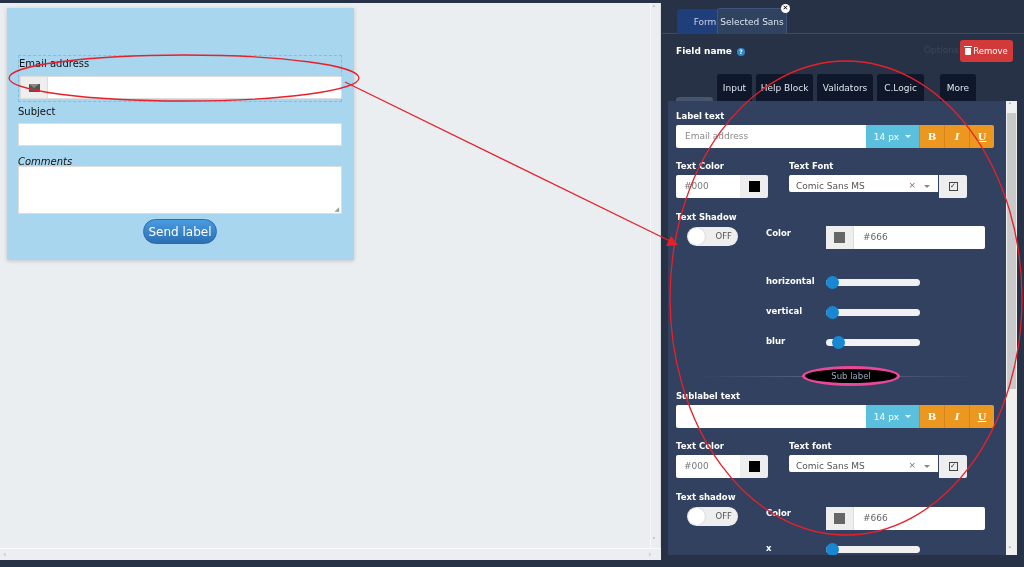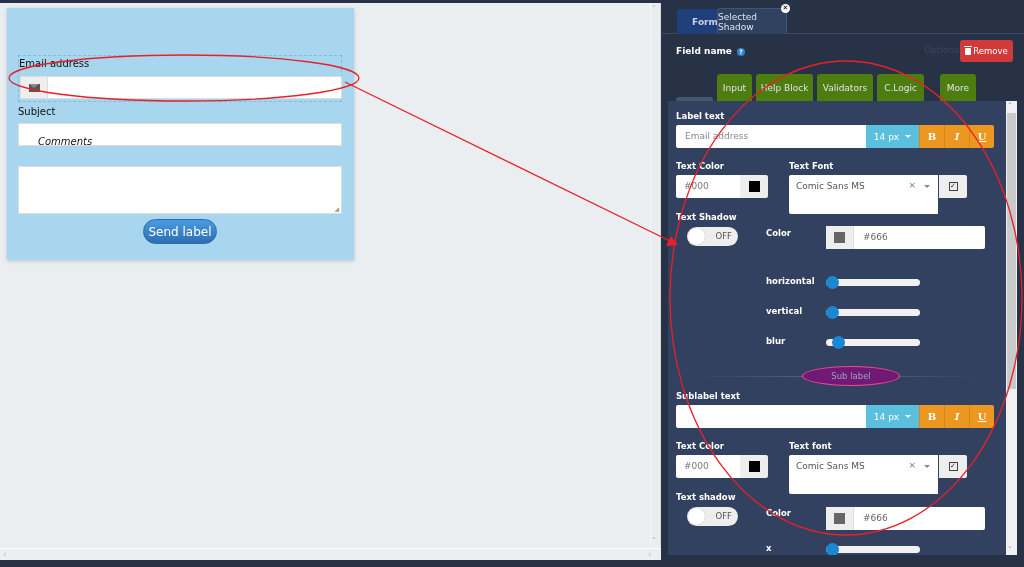--- a/index.html
+++ b/index.html
@@ -22,68 +22,68 @@
     .envelope { width: 11px; height: 8px; background: #555; position: relative; }
     .envelope::after { content:""; position:absolute; left:0; top:0; width:0; height:0; border-left:5.5px solid transparent; border-right:5.5px solid transparent; border-top:4px solid #888; }
     .txt-input { position: absolute; left: 11px; width: 324px; background: #fff; border: 1px solid #ddd; }
     .resize-grip { position: absolute; right: 2px; bottom: 1px; font-size: 6px; color:#999; }
     .send-btn { position: absolute; left: 136px; top: 211px; width: 74px; height: 25px; border-radius: 13px; background: linear-gradient(#4a9be0, #2d6fb3); color: #fff; font-size: 12px; display:flex; align-items:center; justify-content:center; border: 1px solid #2e6aa8; }
 
     
     .panel { position: absolute; left: 662px; top: 0; width: 362px; height: 567px; background: #283247; }
     .panel-tabs { position: absolute; left: 0; top: 0; width: 100%; height: 34px; border-bottom: 1px solid #3d4a62; }
     .ptab { position: absolute; top: 8px; height: 26px; font-size: 9px; display:flex; align-items:center; justify-content:center; border-radius: 3px 3px 0 0; }
-    .ptab.form { left: 15px; width: 56px; background: #1f3f7a; color: #c8d2e6; top: 9px; height: 25px; font-weight: bold; }
+    .ptab.form { left: 15px; width: 56px; background: #1f3f7a; color: #c8d2e6; top: 9px; height: 25px; }
     .ptab.sel { left: 55px; width: 70px; background: #2f4260; color: #dde4f0; border: 1px solid #3f5478; border-bottom: none; }
     .ptab-close { position: absolute; left: 119px; top: 4px; width: 9px; height: 9px; border-radius: 50%; background: #fff; color:#000; font-size: 7px; line-height: 9px; text-align:center; font-weight: bold; }
 
     .fieldname-lbl { position: absolute; left: 14px; top: 46px; font-size: 9px; font-weight: bold; color: #fff; }
     .help-icon { display:inline-block; width: 8px; height: 8px; border-radius:50%; background:#2e86c9; color:#fff; font-size:6px; line-height:8px; text-align:center; vertical-align: middle; margin-left: 2px; }
     .fieldname-input { position: absolute; left: 78px; top: 40px; width: 104px; height: 23px; background: #fff; border-radius: 3px; font-size: 9px; color: #555; padding: 6px 9px; }
     .options-lbl { position: absolute; left: 262px; top: 45px; font-size: 9px; color: #3a465c; }
     .remove-btn { position: absolute; left: 298px; top: 40px; width: 53px; height: 22px; background: #d23a3a; border-radius: 3px; color:#fff; font-size: 8.5px; display:flex; align-items:center; justify-content:center; gap: 2px; }
     .trash-icon { display:inline-block; width:6px; height:7px; background:#fff; border-radius:1px; position:relative; }
     .trash-icon::before { content:""; position:absolute; left:-1px; top:-2px; width:8px; height:1px; background:#fff; }
 
     .subtabs { position: absolute; left: 14px; top: 74px; height: 27px; }
-    .stab { position: absolute; top: 0; height: 27px; font-size: 9px; color: #dfe5ef; background: #4d7c0f; border-radius: 3px 3px 0 0; display:flex; align-items:center; justify-content:center; }
+    .stab { position: absolute; top: 0; height: 27px; font-size: 9px; color: #dfe5ef; background: #0f172a; border-radius: 3px 3px 0 0; display:flex; align-items:center; justify-content:center; }
     .stab.active { background: #48566d; color:#fff; }
 
     .content { position: absolute; left: 6px; top: 101px; width: 340px; height: 454px; background: #334160; overflow: hidden; }
     .vscroll { position: absolute; left: 344px; top: 101px; width: 11px; height: 454px; background: #f0f0f0; }
     .vscroll .thumb { position:absolute; left:1px; top:12px; width:9px; height:276px; background:#c9c9c9; }
     .vscroll .arr { position:absolute; left:2px; font-size:7px; color:#666; }
 
     .sec-lbl { position: absolute; font-size: 8.5px; font-weight: bold; color: #fff; }
     .sm-lbl { position: absolute; font-size: 8.5px; font-weight: bold; color: #fff; }
     .text-input { position: absolute; background:#fff; border-radius: 2px 0 0 2px; font-size: 9px; color: #888; padding: 6px 9px; height: 23px; }
     .size-btn { position: absolute; width: 53px; height: 23px; background: #5bc0de; color: #fff; font-size: 9px; display:flex; align-items:center; justify-content:center; gap: 6px; }
     .caret { width:0; height:0; border-left:3px solid transparent; border-right:3px solid transparent; border-top:3px solid #fff; display:inline-block; }
     .fmt-btn { position: absolute; width: 25px; height: 23px; background: #ec971f; color: #fff; font-family: "DejaVu Serif", serif; font-size: 10px; font-weight: bold; display:flex; align-items:center; justify-content:center; border-left: 1px solid #d5851a; }
     .fmt-btn.i { font-style: italic; }
     .fmt-btn.u { text-decoration: underline; border-radius: 0 2px 2px 0; }
     .color-input { position: absolute; width: 64px; height: 23px; background: #fff; border-radius: 2px 0 0 2px; font-size: 9px; color: #777; padding: 6px 8px; }
     .swatch-btn { position: absolute; width: 28px; height: 23px; background: #eee; border-radius: 0 2px 2px 0; display:flex; align-items:center; justify-content:center; }
     .swatch-btn .sw { width: 11px; height: 11px; background: #000; }
-    .font-select { position: absolute; width: 149px; height: 39px; background:#fff; border-radius: 2px 0 0 2px; font-size: 9px; color: #555; padding: 6px 7px; }
+    .font-select { position: absolute; width: 149px; height: 17px; background:#fff; border-radius: 2px 0 0 2px; font-size: 9px; color: #555; padding: 6px 7px; }
     .font-select .x { position:absolute; right: 22px; top: 5px; font-size: 9px; color:#777; }
     .font-select .dd { position:absolute; right: 8px; top: 10px; width:0; height:0; border-left:3px solid transparent; border-right:3px solid transparent; border-top:3px solid #888; }
     .check-btn { position: absolute; width: 28px; height: 23px; background:#eee; border-radius:0 2px 2px 0; display:flex; align-items:center; justify-content:center; }
     .check-box { width: 9px; height: 9px; border: 1px solid #444; font-size: 7px; line-height:7px; text-align:center; color:#333; }
     .toggle { position: absolute; width: 51px; height: 19px; background:#eee; border-radius: 10px; }
     .toggle .knob { position:absolute; left:1px; top:1px; width:17px; height:17px; border-radius:50%; background:#fff; box-shadow: 0 0 2px rgba(0,0,0,0.2); }
     .toggle .t { position:absolute; right: 6px; top: 4px; font-size: 8.5px; color:#555; }
     .shadow-color { position: absolute; width: 159px; height: 23px; background:#fff; border-radius: 2px; }
     .shadow-color .addon { position:absolute; left:0; top:0; width:28px; height:23px; background:#eee; border-right:1px solid #ddd; display:flex; align-items:center; justify-content:center; }
     .shadow-color .addon .sw { width:11px; height:11px; background:#666; }
     .shadow-color .val { position:absolute; left:37px; top:6px; font-size:9px; color:#666; }
     .slider { position: absolute; width: 94px; height: 7px; background: #f1f1f1; border-radius: 4px; }
     .slider .handle { position: absolute; top: -3px; width: 13px; height: 13px; border-radius: 50%; background: #1a87d2; }
     .divider { position: absolute; left: 30px; top: 275px; width: 280px; height: 1px; background: linear-gradient(to right, transparent, #5b6a85, transparent); }
-    .sublabel-pill { position: absolute; left: 134px; top: 265px; width: 98px; height: 20px; border-radius: 50%; background: #701a75; border: 1px solid #ec4899; font-size: 8.5px; color: #99a5bb; display:flex; align-items:center; justify-content:center; }
+    .sublabel-pill { position: absolute; left: 134px; top: 265px; width: 98px; height: 20px; border-radius: 50%; background: #000000; border: 3px solid #ec4899; font-size: 8.5px; color: #99a5bb; display:flex; align-items:center; justify-content:center; }
 
     .collapse-handle { position: absolute; left: 663px; top: 254px; width: 6px; height: 35px; background:#b8bcc4; }
     .collapse-handle::after { content:""; position:absolute; left:1px; top:15px; border-top:2px solid transparent; border-bottom:2px solid transparent; border-left:3px solid #333; }
 
     
     .annot { position: absolute; left: 0; top: 0; width: 1024px; height: 567px; pointer-events: none; }
   </style>
 </head>
 <body>
 
@@ -91,42 +91,42 @@
   <div class="form-card">
     <div class="field-box"></div>
     <div class="lbl" style="left:12px; top:50px;">Email address</div>
     <div class="email-group">
       <div class="email-addon">
         <div class="envelope"></div>
       </div>
     </div>
     <div class="lbl" style="left:11px; top:98px;">Subject</div>
     <div class="txt-input" style="top:115px; height:23px;"></div>
-    <div class="lbl" style="left:11px; top:128px; font-style:italic;margin-left:20px;">Comments</div>
+    <div class="lbl" style="left:11px; top:148px; font-style:italic;">Comments</div>
     <div class="txt-input" style="top:158px; height:48px;">
       <span class="resize-grip">◢</span>
     </div>
     <div class="send-btn">Send label</div>
   </div>
   <div class="preview-vscroll">
     <span class="arr" style="top:2px;">˄</span>
     <span class="arr" style="bottom:2px;">˅</span>
   </div>
   <div class="preview-hscroll">
     <span class="arr" style="left:3px;">‹</span>
     <span class="arr" style="left:648px;">›</span>
   </div>
 </div>
 
 <div class="collapse-handle"></div>
 
 <div class="panel">
   <div class="panel-tabs">
     <div class="ptab form">Form</div>
-    <div class="ptab sel">Selected Shadow</div>
+    <div class="ptab sel">Selected Sans</div>
     <div class="ptab-close">✕</div>
   </div>
 
   <div class="fieldname-lbl">
     <span>Field name</span>
     <span class="help-icon">?</span>
   </div>
   <div class="options-lbl">Options:</div>
   <div class="remove-btn">
     <span class="trash-icon"></span>

